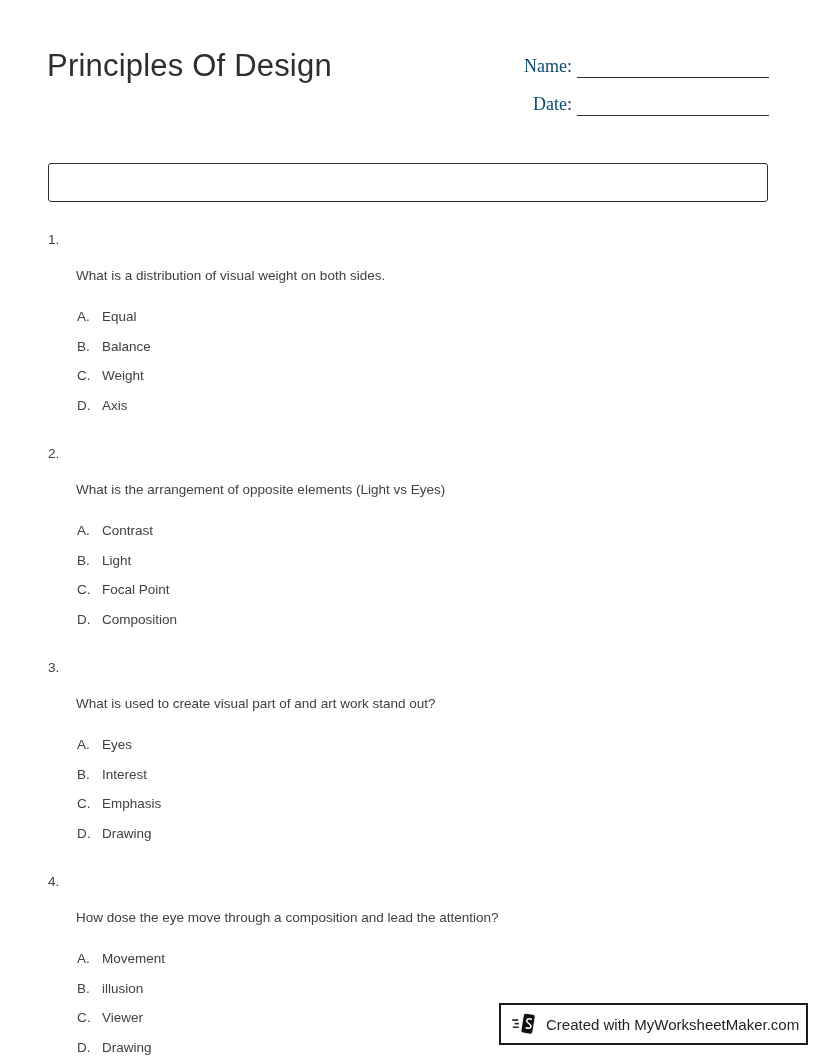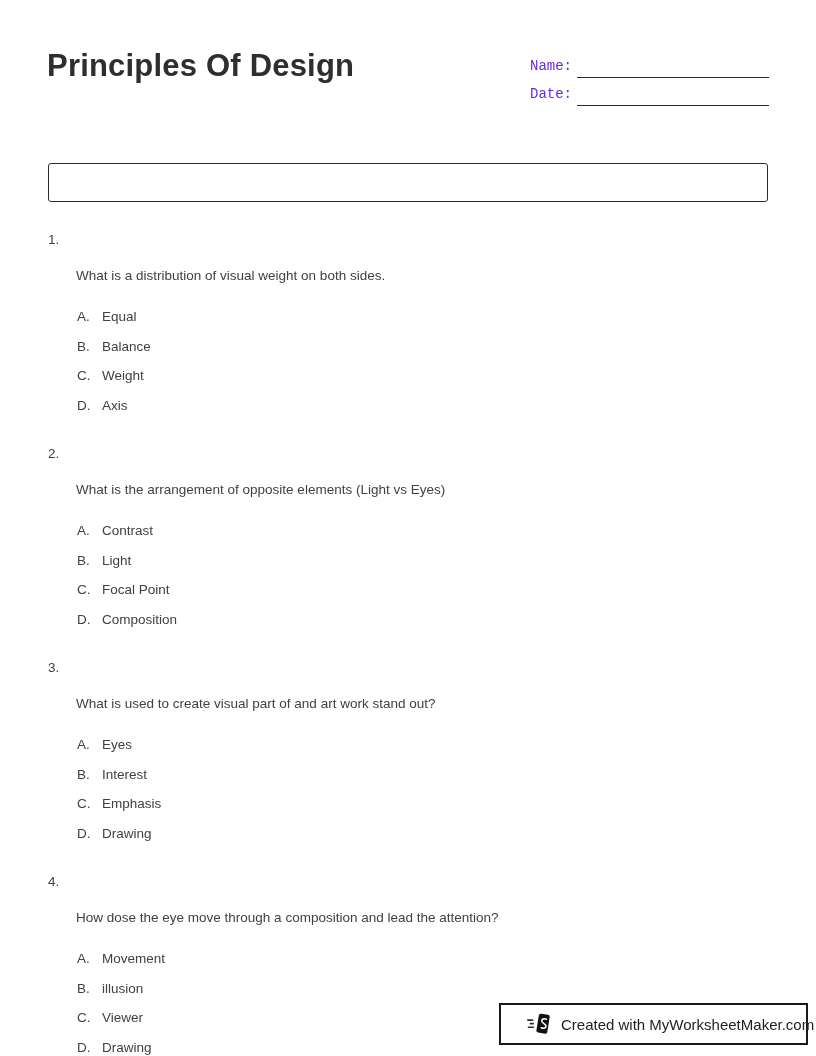--- a/index.html
+++ b/index.html
@@ -10,39 +10,39 @@
     font-family: "Liberation Sans", sans-serif;
     color: #414141;
     overflow: hidden;
   }
 
   
   .title {
     position: absolute;
     left: 47px; top: 48px;
     font-size: 31px;
-    font-weight: 700;
+    font-weight: 400;
     letter-spacing: 0.2px;
     color: #2e2e2e;
     font-family: "Liberation Sans", sans-serif;
   }
   .field-row {
     position: absolute;
     left: 480px; width: 289px; height: 26px;
     display: flex;
     align-items: flex-end;
   }
   .field-row.name { top: 52px; }
-  .field-row.date { top: 80px; align-items: flex-end; }
+  .field-row.date { top: 90px; align-items: flex-end; }
   .field-label {
     width: 92px;
     text-align: right;
-    font-family: Liberation Mono, monospace;
-    font-size: 14px;
-    color: #6d28d9;
+    font-family: Liberation Serif, serif;
+    font-size: 18px;
+    color: #0c4a6e;
     line-height: 24px;
   }
   .field-line {
     flex: 1;
     margin-left: 5px;
     height: 25px;
     border-bottom: 1.3px solid #2b2b2b;
   }
 
   
@@ -85,21 +85,21 @@
 
   
   .badge {
     position: absolute;
     left: 499px; top: 1003px;
     width: 309px; height: 42px;
     border: 2px solid #1a1a1a;
     background: #ffffff;
     display: flex;
     align-items: center;
-    padding-left: 26px;
+    padding-left: 11px;
   }
   .badge-icon { width: 26px; height: 24px; flex: none; display: block; }
   .badge-text {
     margin-left: 8px;
     font-size: 15px;
     color: #1f1f1f;
     white-space: nowrap;
   }
 </style>
 </head>

